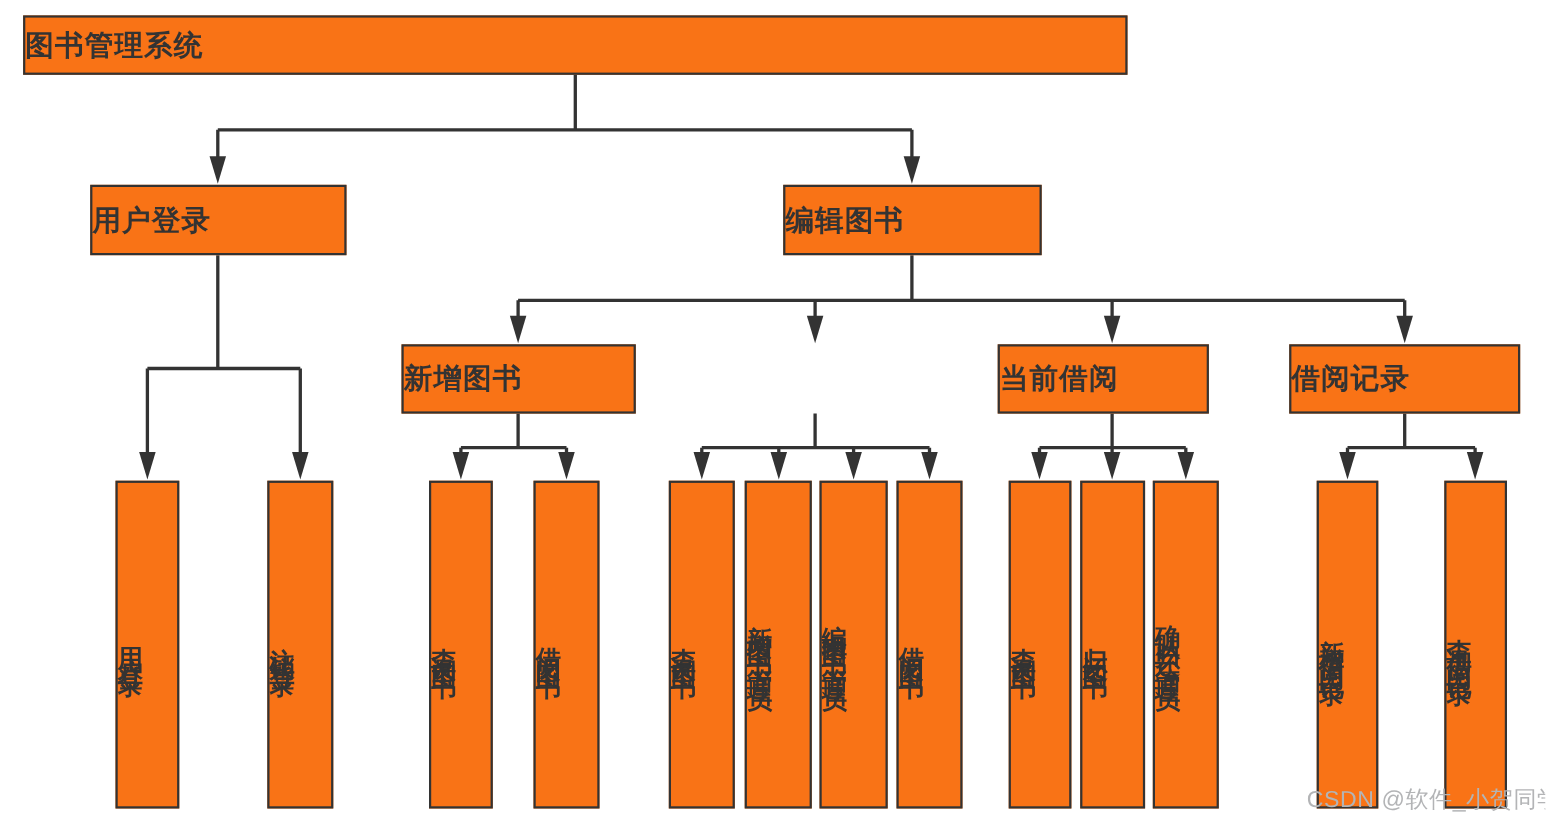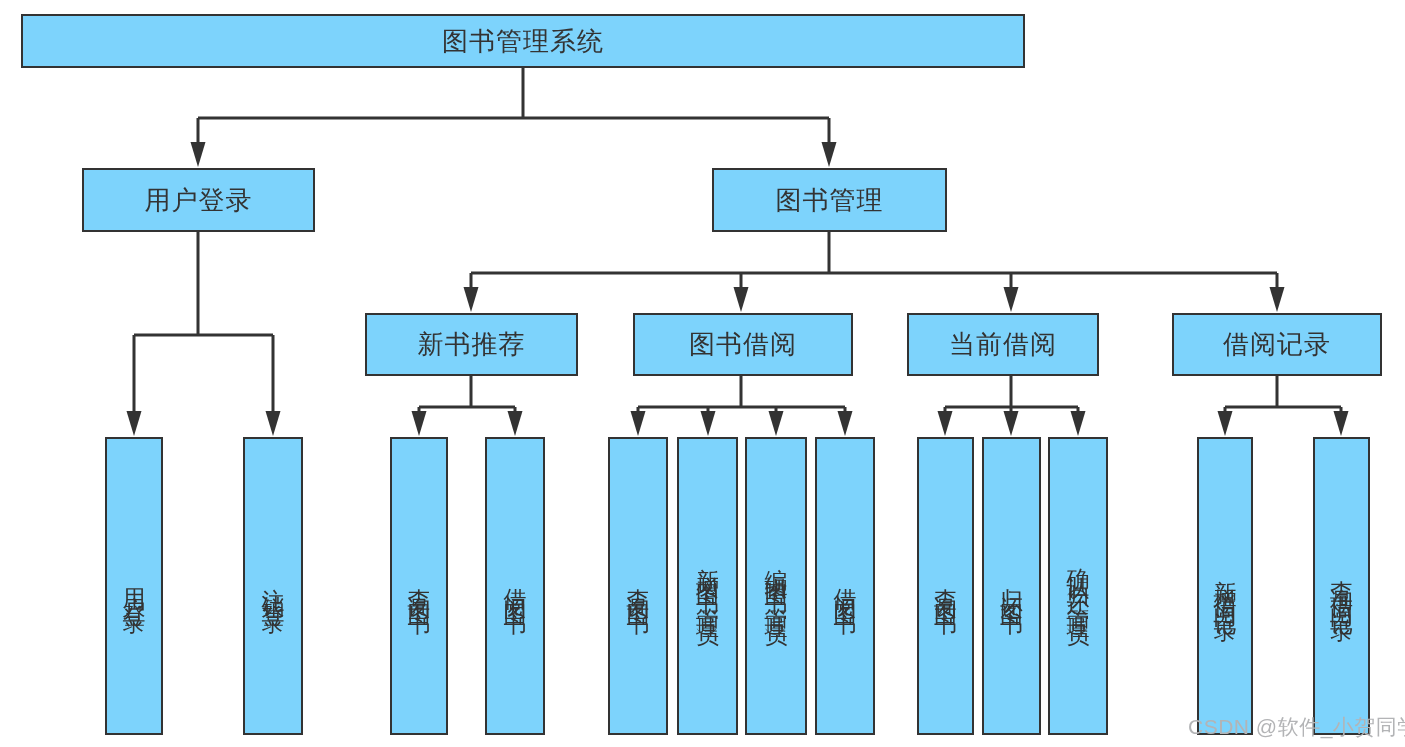--- a/index.html
+++ b/index.html
@@ -12,23 +12,23 @@
   html,body{margin:0;padding:0;background:#fff;}
   .stage{
     position:relative;width:1405px;height:747px;background:var(--bg);
     font-family:"Liberation Sans","DejaVu Sans",sans-serif;color:var(--text);
     overflow:hidden;
   }
   svg.connectors{position:absolute;left:0;top:0;display:block;}
   .connectors path{fill:none;stroke:var(--line);stroke-width:3;}
   .connectors polygon{fill:var(--line);stroke:none;}
   .hbox,.vbox{
-    position:absolute;box-sizing:border-box;background:#7dd3fc;
+    position:absolute;box-sizing:border-box;background:#f97316;
     border:2.5px solid var(--border);
-    display:flex;align-items:center;justify-content:center;
+    display:flex;align-items:center;font-weight:bold;
   }
   .hlabel{font-size:26px;letter-spacing:1px;white-space:nowrap;}
   .vlabel{
     writing-mode:vertical-rl;text-orientation:mixed;
     font-size:23px;line-height:1;letter-spacing:8px;white-space:nowrap;
   }
   .watermark{
     position:absolute;left:1188px;top:713px;z-index:5;
     font-size:21px;color:var(--watermark);letter-spacing:0.5px;white-space:nowrap;
   }
@@ -89,28 +89,25 @@
   </svg>
 
   <div class="hbox" style="left:21px;top:14px;width:1004px;height:54px">
     <span class="hlabel">图书管理系统</span>
   </div>
 
   <div class="hbox" style="left:82px;top:168px;width:233px;height:64px">
     <span class="hlabel">用户登录</span>
   </div>
   <div class="hbox" style="left:712px;top:168px;width:235px;height:64px">
-    <span class="hlabel">图书管理</span>
+    <span class="hlabel">编辑图书</span>
   </div>
 
   <div class="hbox" style="left:365px;top:313px;width:213px;height:63px">
-    <span class="hlabel">新书推荐</span>
-  </div>
-  <div class="hbox" style="left:633px;top:313px;width:220px;height:63px">
-    <span class="hlabel">图书借阅</span>
+    <span class="hlabel">新增图书</span>
   </div>
   <div class="hbox" style="left:907px;top:313px;width:192px;height:63px">
     <span class="hlabel">当前借阅</span>
   </div>
   <div class="hbox" style="left:1172px;top:313px;width:210px;height:63px">
     <span class="hlabel">借阅记录</span>
   </div>
 
   <div class="vbox" style="left:105px;top:437px;width:58px;height:298px">
     <span class="vlabel">用户登录</span>

